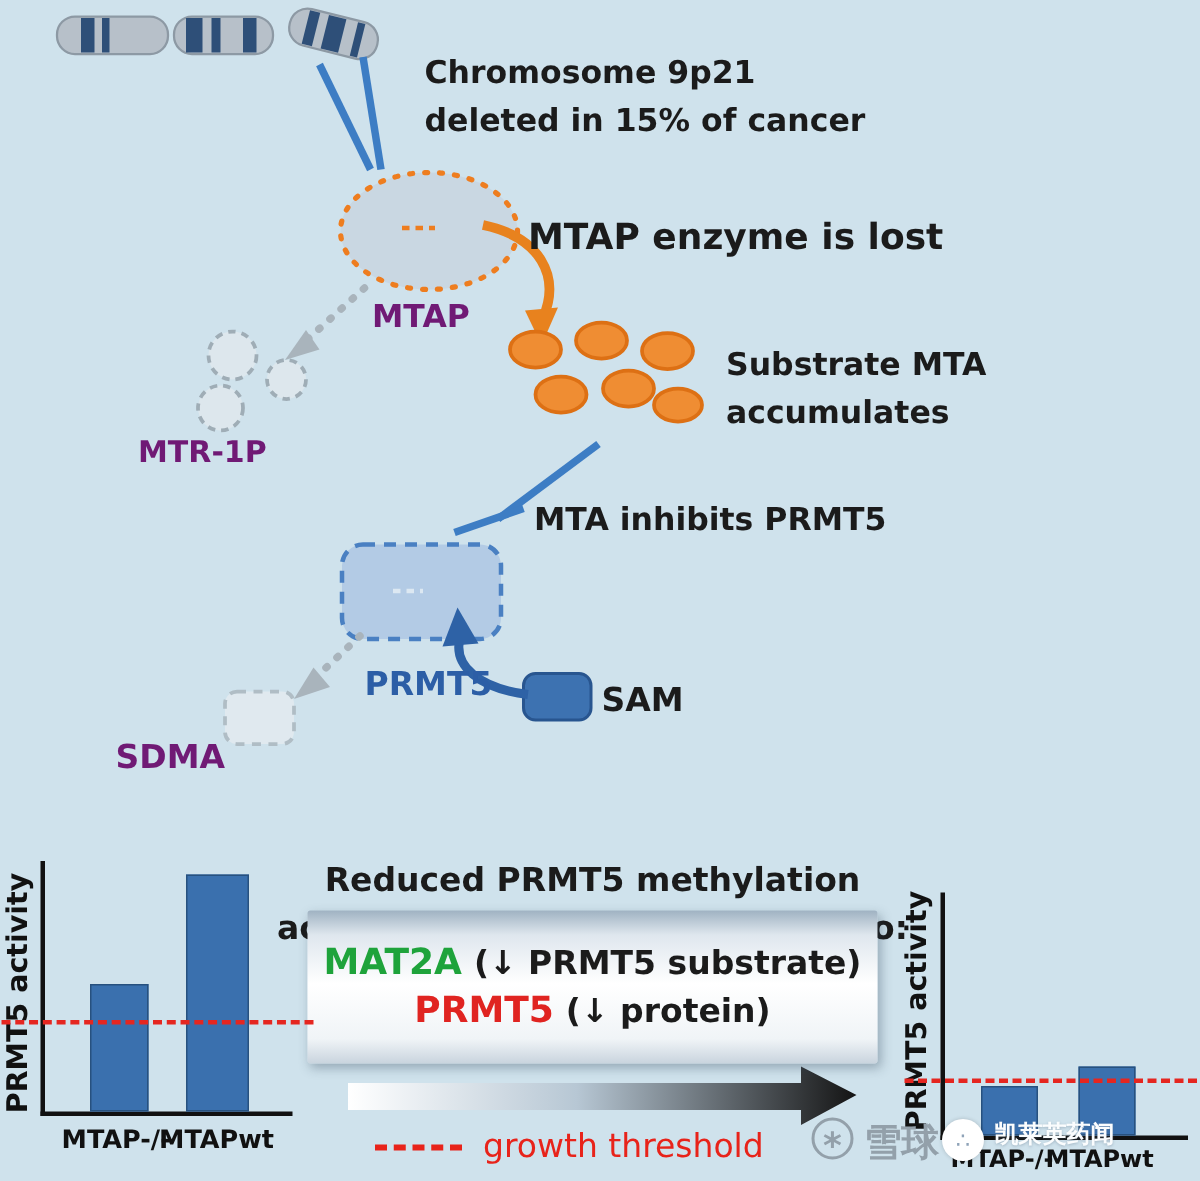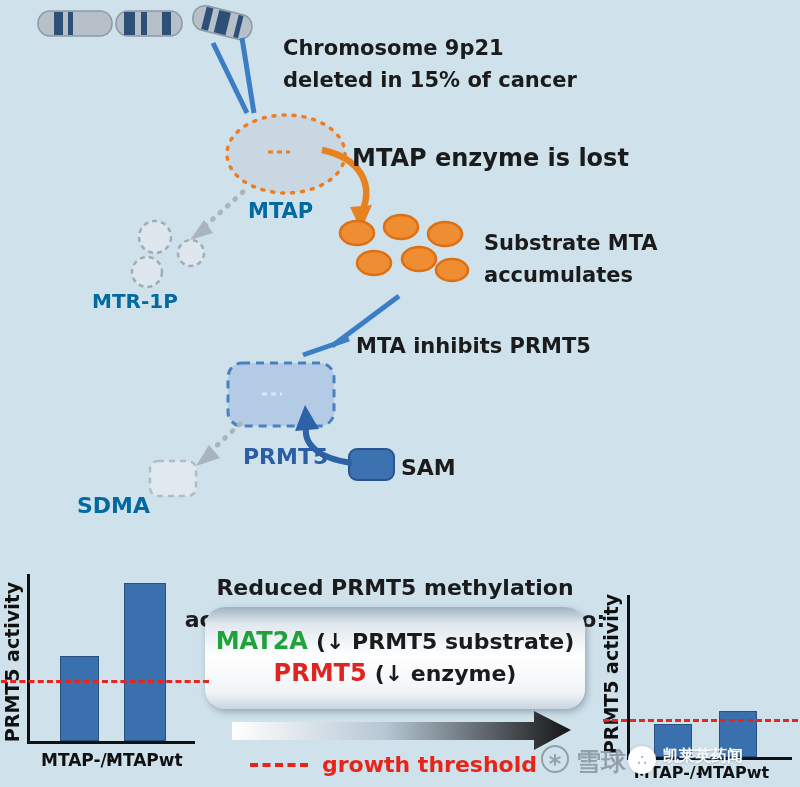--- a/index.html
+++ b/index.html
@@ -1,36 +1,36 @@
 <!DOCTYPE html>
 <html><head>
 <meta charset="utf-8">
 <style>
   *{margin:0;padding:0;box-sizing:border-box}
   html,body{margin:0;padding:0}
   body{font-family:"DejaVu Sans","Liberation Sans",sans-serif;background:#cfe2ec}
   .figure{position:relative;width:800px;height:787px;background:#cfe2ec;overflow:hidden}
   .layer{position:absolute;left:0;top:0;z-index:1;pointer-events:none}
   .cap{position:absolute;z-index:2;font-weight:700;color:#1b1b1b;white-space:pre-line;line-height:1.5}
-  .gray{color:#0369a1}
+  .gray{color:#701a75}
   .blue{color:#2c5ea6}
 
   
-  .vuln-box{position:absolute;z-index:2;border-radius:20px;
+  .vuln-box{position:absolute;z-index:2;border-radius:2px;
     background:linear-gradient(180deg,#9fb2c2 0%,#dfe7ee 16%,#ffffff 48%,#f0f4f7 84%,#c9d4de 100%);
     box-shadow:2px 3px 7px rgba(40,60,80,.35);
     display:flex;flex-direction:column;justify-content:center;padding:4px 0}
   .vuln-row{text-align:center;font-size:22px;font-weight:700;color:#1b1b1b;line-height:1.32}
   .gene{font-size:24px;font-weight:700;margin-right:8px}
   .effect{font-weight:600}
 
   
   .legend{position:absolute;z-index:2;display:flex;align-items:center;gap:14px}
   .dash{width:58px;height:0;border-top:4.5px dashed #e8231a}
-  .legend-text{font-size:22px;font-weight:700}
+  .legend-text{font-size:22px;font-weight:400}
 
   
   .chart{position:absolute;z-index:2}
   .plot{position:absolute;border-left:3px solid #111;border-bottom:3px solid #111}
   .bar{position:absolute;bottom:0;border:1.5px solid #27517f}
   .threshold{position:absolute;height:0;border-top:3.5px dashed #e52620;z-index:3}
   .ylabel{position:absolute;width:170px;height:22px;transform:rotate(-90deg);
     font-weight:700;font-size:19px;color:#111;text-align:center;white-space:nowrap}
   .xlab{position:absolute;font-weight:700;color:#111;text-align:center;white-space:nowrap}
 
@@ -148,21 +148,21 @@
   <div class="cap" style="left:401px;top:451px;font-size:22px;">SAM</div>
   <div class="cap gray" style="left:77px;top:489px;font-size:22px;">SDMA</div>
   <div class="cap" style="left:115px;top:527px;width:560px;text-align:center;font-size:22px;line-height:1.45;margin-top:45px;">Reduced PRMT5 methylation
 activity creates vulnerabilities to:</div>
 
   <div class="vuln-box" style="left:205px;top:607px;width:380px;height:102px;">
     <div class="vuln-row">
       <span class="gene" style="color: rgb(30, 163, 59);">MAT2A</span><span class="effect">(↓ PRMT5 substrate)</span>
     </div>
     <div class="vuln-row">
-      <span class="gene" style="color: rgb(224, 36, 33);">PRMT5</span><span class="effect">(↓ enzyme)</span>
+      <span class="gene" style="color: rgb(224, 36, 33);">PRMT5</span><span class="effect">(↓ protein)</span>
     </div>
   </div>
 
   <div class="legend" style="left:250px;top:752px;">
     <span class="dash"></span>
     <span class="legend-text" style="color: rgb(232, 35, 26);">growth threshold</span>
   </div>
 
   <div class="chart" style="left:0;top:568px;width:210px;height:219px;">
     <div class="ylabel" style="left:-73px;top:83px;">PRMT5 activity</div>

